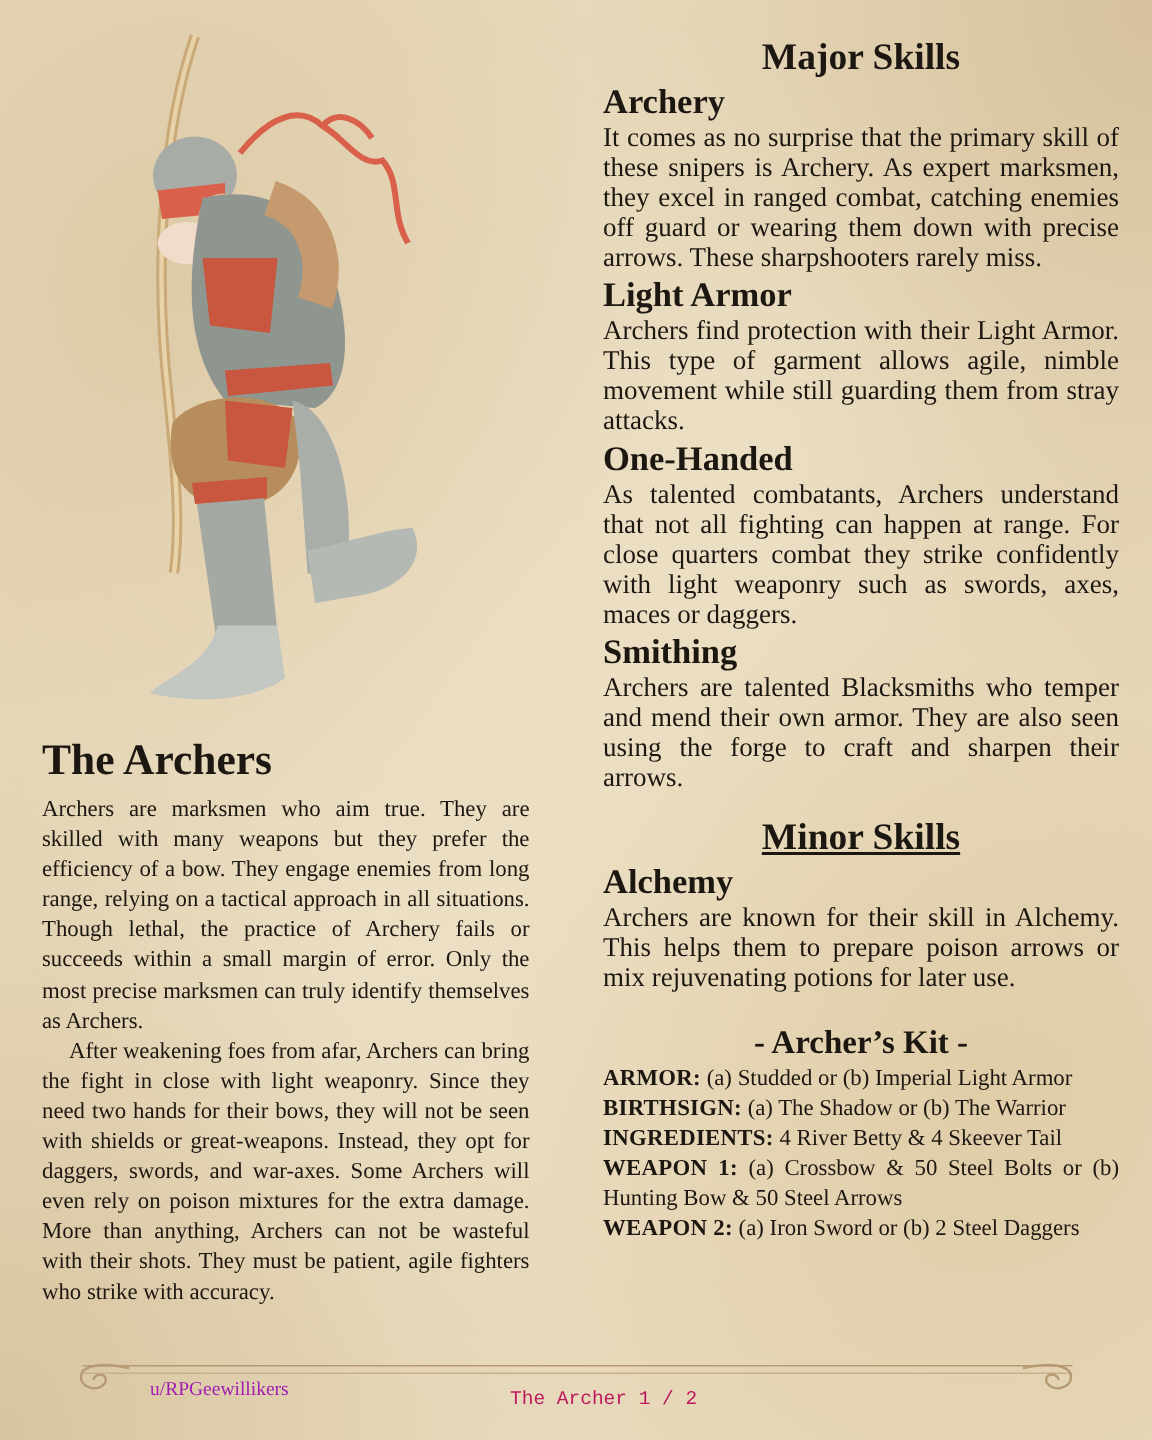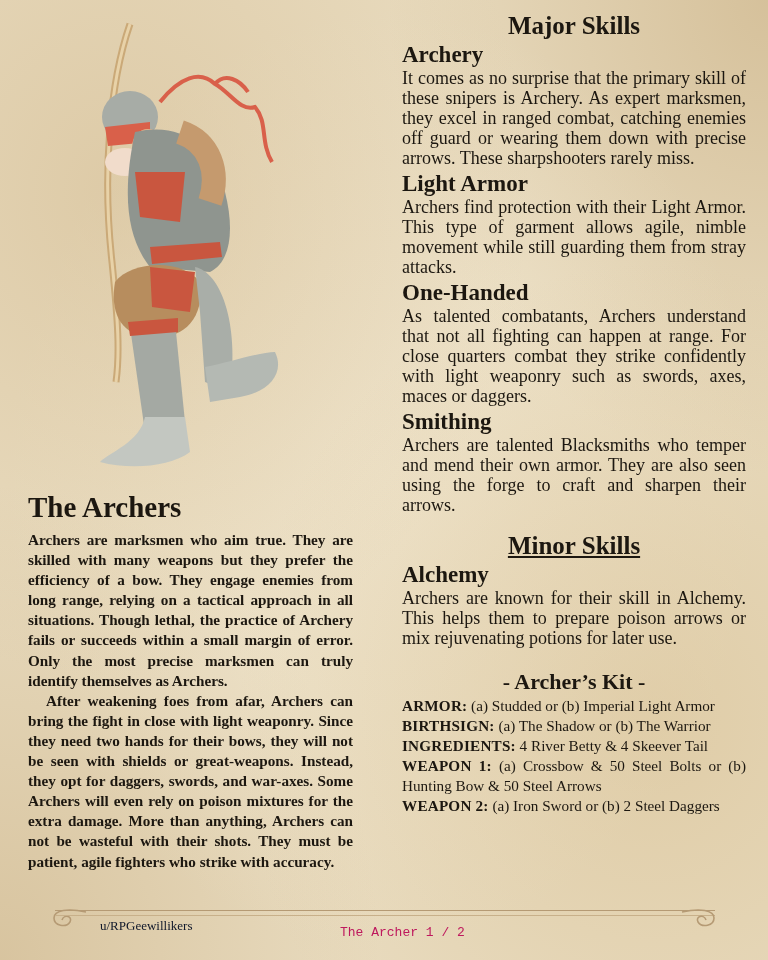--- a/index.html
+++ b/index.html
@@ -14,33 +14,33 @@
       radial-gradient(ellipse at 0% 100%, rgba(190,160,110,0.4) 0%, rgba(0,0,0,0) 35%);
     font-family:"DejaVu Serif", serif;
     color:#1c1710;
   }
   .page{position:absolute;inset:0;}
   
   .illustration{position:absolute;left:90px;top:22px;width:200px;height:455px;}
   
   .left{position:absolute;left:28px;top:490px;width:325px;}
   .title{font-family:"Liberation Serif",serif;font-weight:bold;font-size:29px;margin:0 0 6px 0;line-height:34px;}
-  .body{font-family:"Liberation Serif",serif;font-size:15.2px;line-height:20.1px;text-align:justify;margin:0;font-weight:bold;}
+  .body{font-family:"Liberation Serif",serif;font-size:15.2px;line-height:20.1px;text-align:justify;margin:0;}
   .indent{text-indent:18px;}
   
-  .right{position:absolute;left:402px;top:11px;width:344px;}
+  .right{position:absolute;left:402px;top:24px;width:344px;}
   .sec-title{font-family:"Liberation Serif",serif;font-weight:bold;font-size:25px;text-align:center;margin:0;line-height:30px;}
   .skill-name{font-family:"Liberation Serif",serif;font-size:23px;line-height:27px;margin:0;}
   .skill-text{font-family:"Liberation Serif",serif;font-size:18px;line-height:20px;text-align:justify;margin:0 0 2px 0;}
   .kit-title{font-family:"Liberation Serif",serif;font-weight:bold;font-size:22px;text-align:center;margin:0;line-height:28px;}
   .kit-line{font-family:"Liberation Serif",serif;font-size:15.2px;line-height:20px;margin:0;}
   .kit-label{font-weight:bold;letter-spacing:0.2px;}
   
   .footer-rule{position:absolute;left:55px;top:910px;width:660px;height:4px;border-top:1.5px solid #b59a74;border-bottom:1px solid #c8b08a;}
-  .footer-credit{position:absolute;left:100px;top:918px;font-family:"Liberation Serif",serif;font-size:13px;color:#0f172a;}
+  .footer-credit{position:absolute;left:100px;top:918px;font-family:"Liberation Serif",serif;font-size:13px;color:#a21caf;}
   .footer-page{position:absolute;left:340px;top:925px;font-family:Liberation Mono, monospace;font-size:13px;color:#be185d;}
   .swirl{position:absolute;top:898px;width:40px;height:36px;}
 </style>
 </head>
 <body>
 
 <div class="page">
 
   <svg class="illustration" viewBox="0 0 200 455">
 

